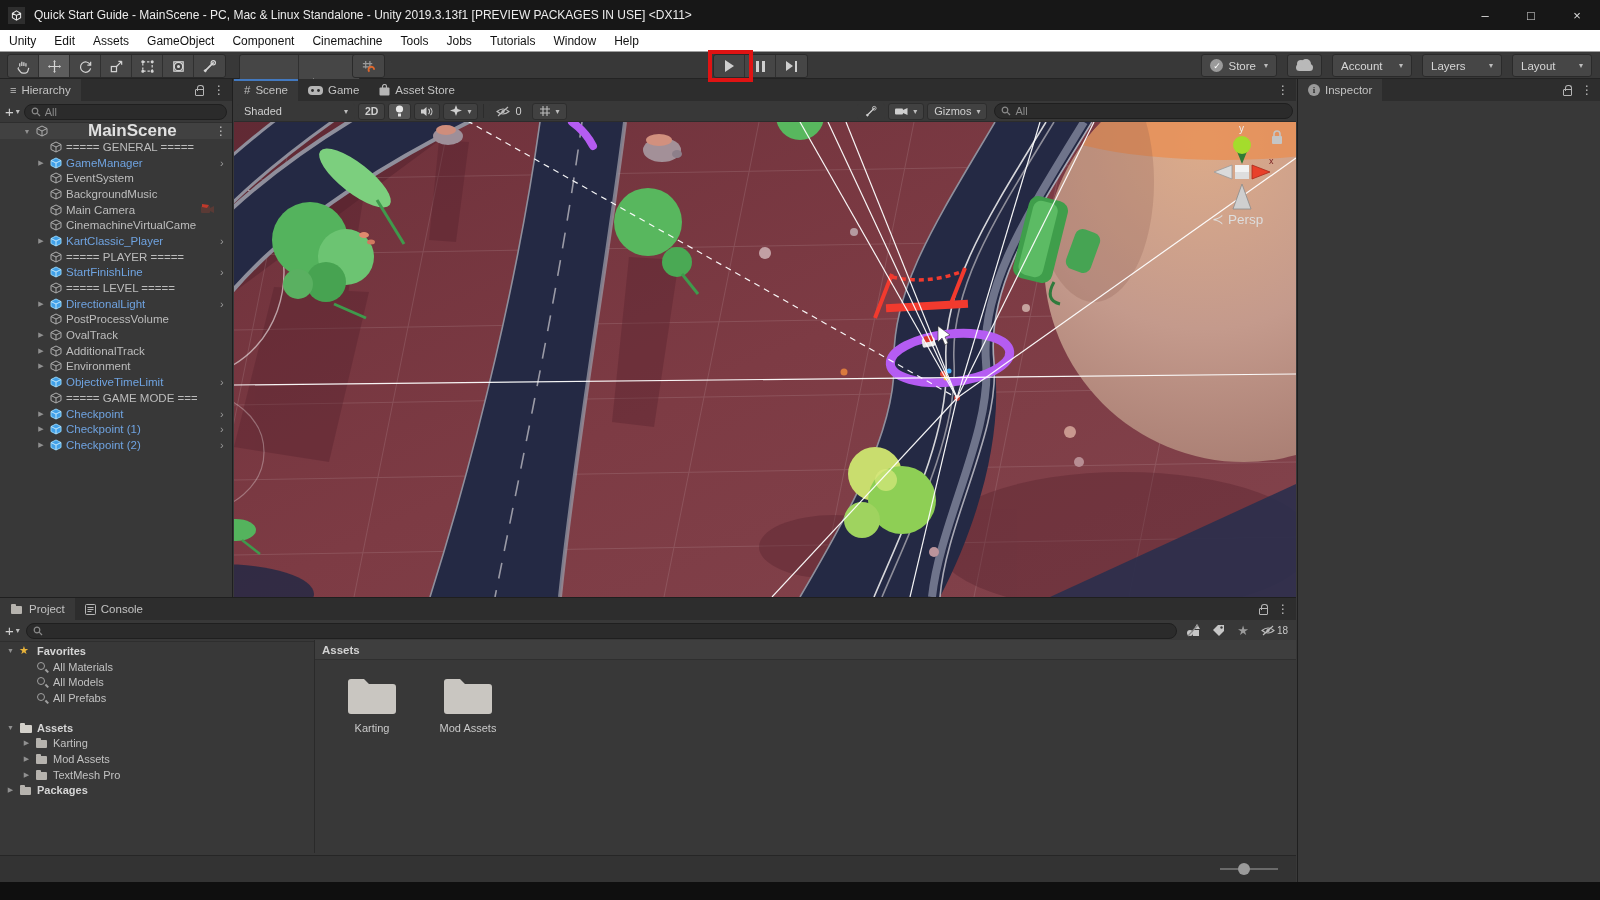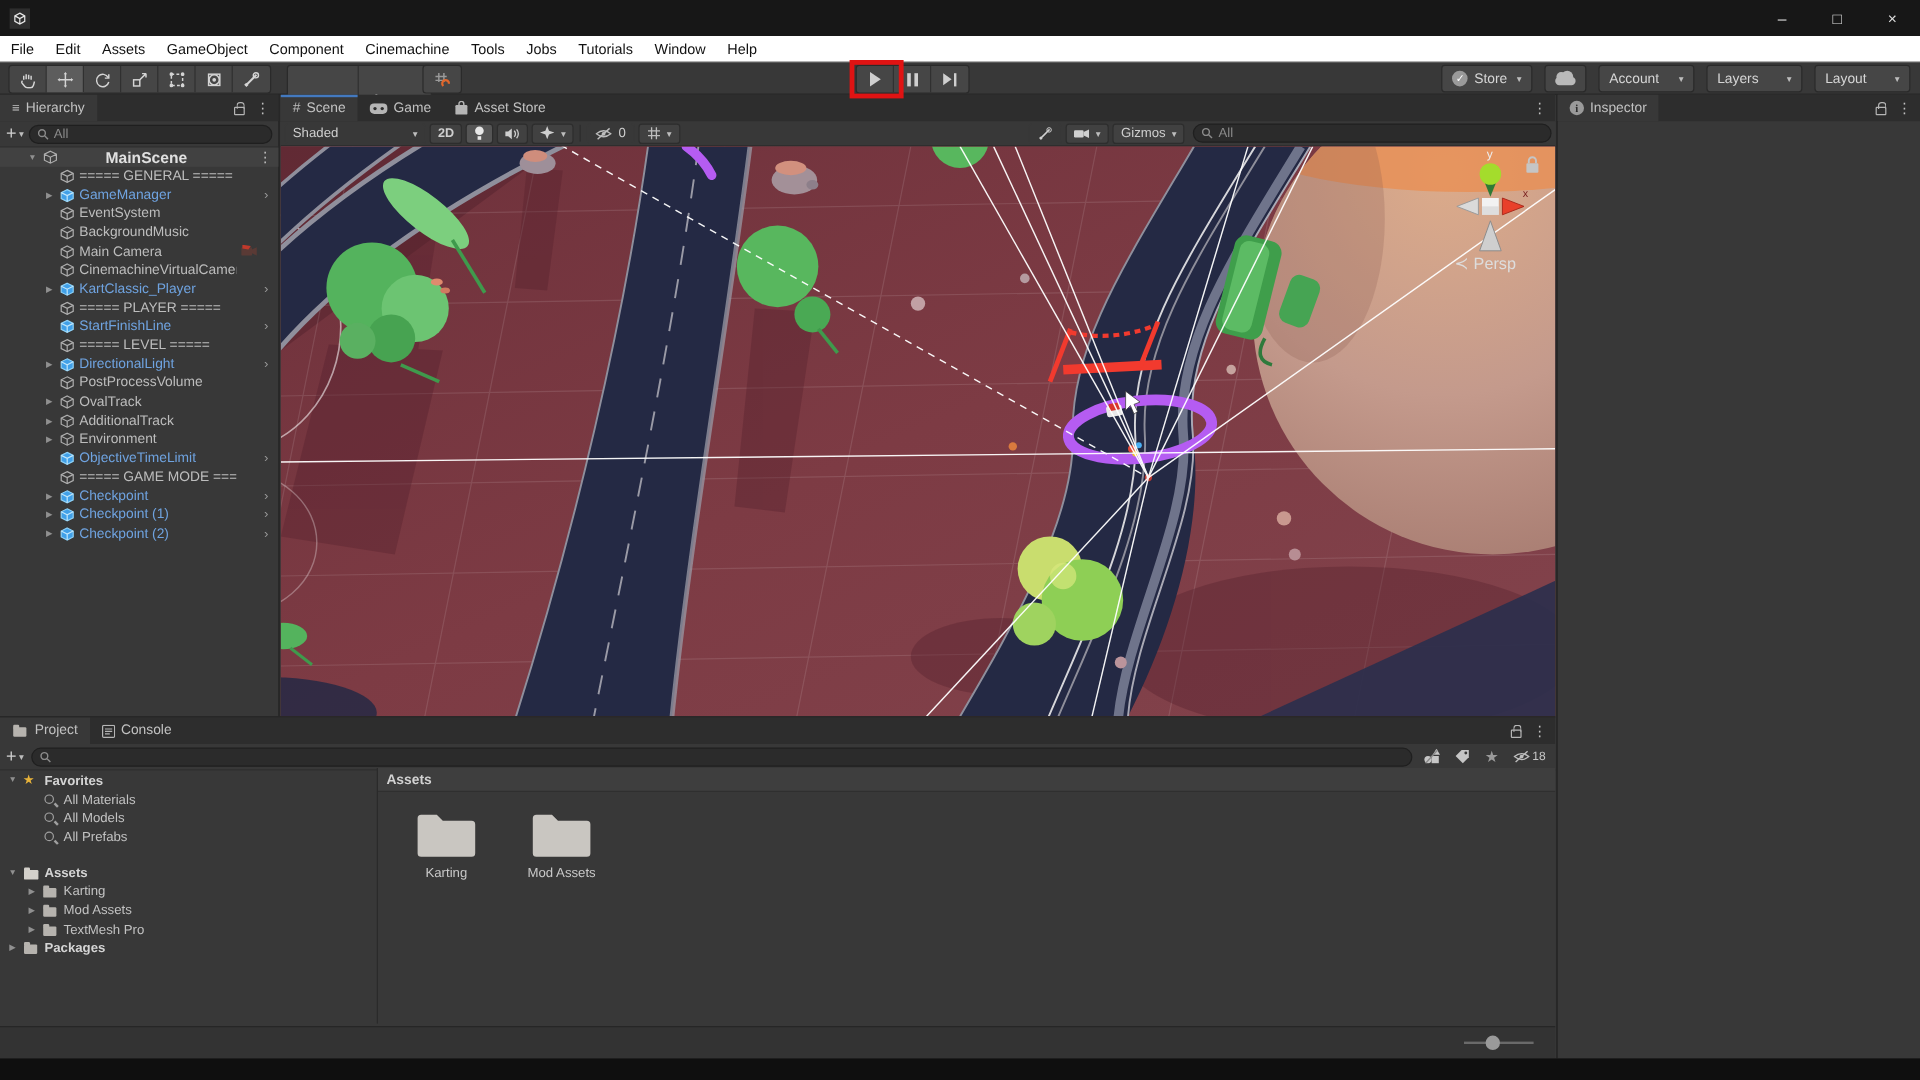--- a/index.html
+++ b/index.html
@@ -55,21 +55,21 @@
   .kebab{font-size:12px;color:#c0c0c0;letter-spacing:0;}
   .lock{position:relative;width:9px;height:7px;background:none;border:1.3px solid #b5b5b5;border-radius:1px;margin-top:4px;}
   .lock::before{content:"";position:absolute;left:0.5px;top:-5px;width:5px;height:5px;border:1.3px solid #b5b5b5;border-bottom:none;border-radius:3px 3px 0 0;}
 
   
   #hier-toolbar{height:22px;display:flex;align-items:center;padding:0 5px;gap:4px;border-bottom:1px solid #2e2e2e;}
   .plusbtn{color:#d0d0d0;font-size:15px;line-height:1;display:flex;align-items:center;gap:2px;}
   .searchbox{flex:1;display:flex;align-items:center;height:16px;background:#2b2b2b;border:1px solid #1f1f1f;border-radius:9px;padding:0 6px;gap:4px;color:#8a8a8a;font-size:11px;}
   .magicon{flex:none;}
   #scene-row{height:16px;display:flex;align-items:center;background:#414141;padding-left:22px;gap:4px;}
-  #scene-row .hlabel{color:#e0e0e0;font-weight:bold;font-size:13px;padding-left:36px;}
+  #scene-row .hlabel{color:#e0e0e0;font-weight:bold;font-size:17px;padding-left:36px;}
   .harrow{width:10px;flex:none;font-size:7px;color:#909090;text-align:center;}
   .hrow{height:15.7px;display:flex;align-items:center;padding-left:36px;padding-right:4px;gap:4px;}
   .cube-svg{flex:none;}
   .cube-svg path{stroke:#aeaeae;fill:none;stroke-width:1;}
   .hrow.prefab .cube-svg path.body{fill:#41a0e8;stroke:#8ed1f7;}
   .hrow.prefab .cube-svg path.lines{stroke:#bfe6fb;}
   .hlabel{font-size:11.5px;color:#bdbdbd;white-space:nowrap;overflow:hidden;flex:1;}
   .hrow.prefab .hlabel{color:#6fa3e0;}
   .hbadge{flex:none;margin-right:1px;}
   .hchev{flex:none;color:#9a9a9a;font-size:11px;width:8px;}
@@ -119,30 +119,31 @@
 <body>
 
 <div id="win">
 
   <div id="titlebar">
     <div id="unity-logo">
       <svg width="11" height="11" viewBox="0 0 12 12">
           <path d="M6 1 L10.5 3.5 L10.5 8.5 L6 11 L1.5 8.5 L1.5 3.5 Z M1.5 3.5 L6 6 L10.5 3.5 M6 6 L6 11" stroke="#e8e8e8" fill="none" stroke-width="1.1"></path>
         </svg>
     </div>
+    <span id="title-text">Quick Start Guide - MainScene - PC, Mac &amp; Linux Standalone - Unity 2019.3.13f1 [PREVIEW PACKAGES IN USE] &lt;DX11&gt;</span>
     <div id="win-controls">
       <div class="winbtn">–</div>
       <div class="winbtn">□</div>
       <div class="winbtn">×</div>
     </div>
   </div>
 
   <div id="menubar">
 
-  <div class="menu-item">File</div>
+  <div class="menu-item">Unity</div>
       <div class="menu-item">Edit</div>
       <div class="menu-item">Assets</div>
       <div class="menu-item">GameObject</div>
       <div class="menu-item">Component</div>
       <div class="menu-item">Cinemachine</div>
       <div class="menu-item">Tools</div>
       <div class="menu-item">Jobs</div>
       <div class="menu-item">Tutorials</div>
       <div class="menu-item">Window</div>
       <div class="menu-item">Help</div>

